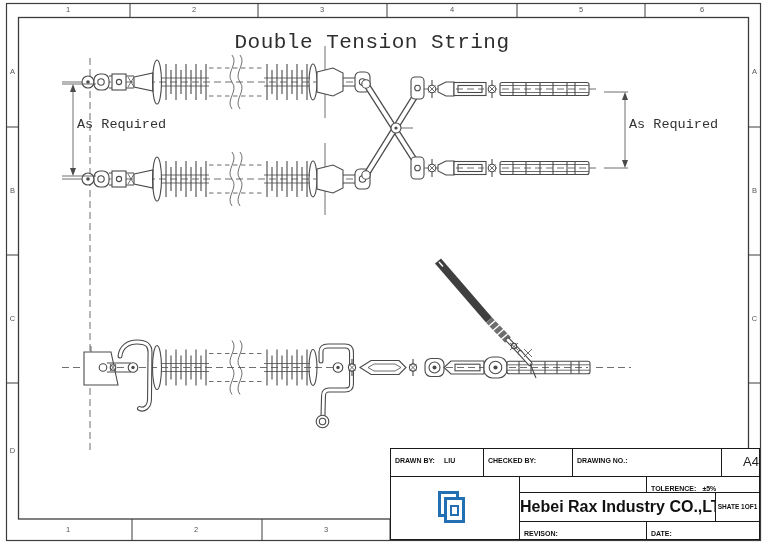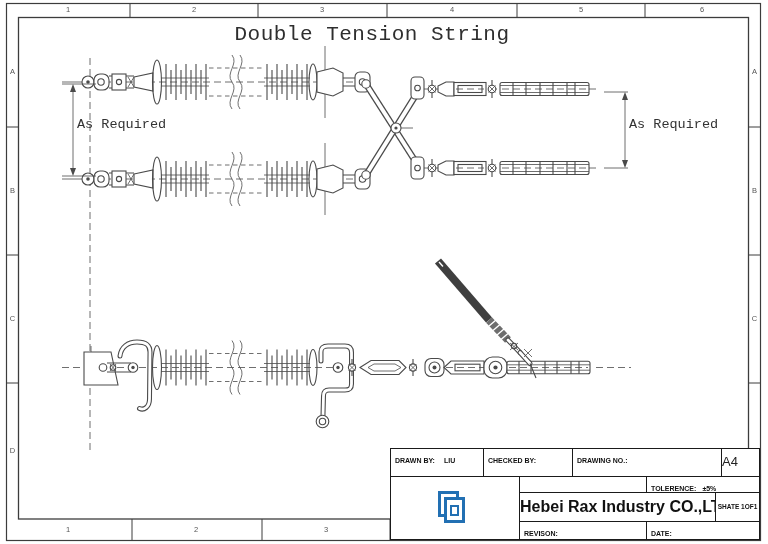--- a/index.html
+++ b/index.html
@@ -14,21 +14,21 @@
     position:absolute;z-index:2;font-size:7.5px;color:#555;
     text-align:center;line-height:12px;height:12px;
   }
   .zt{top:4px;width:30px;}
   .zb{top:524px;width:30px;}
   .zl{left:7px;width:11px;}
   .zr{left:749px;width:11px;}
 
   
   .sheet-title{
-    position:absolute;top:23px;left:0;width:744px;z-index:2;
+    position:absolute;top:31px;left:0;width:744px;z-index:2;
     text-align:center;font-family:"Liberation Mono",monospace;
     font-size:21px;color:#2e2e2e;letter-spacing:0.5px;white-space:nowrap;
   }
   .dim-label{
     position:absolute;top:117px;z-index:2;white-space:nowrap;
     font-family:"Liberation Mono",monospace;font-size:13.5px;color:#333;
   }
   #dim-left{left:77px;}
   #dim-right{left:629px;}
 
@@ -54,21 +54,21 @@
   .tb{
     position:absolute;left:390px;top:448px;width:370px;height:92px;
     background:#fff;border:1.5px solid #1a1a1a;box-sizing:border-box;
     z-index:3;color:#111;
   }
   .tb .cell{box-sizing:border-box;overflow:hidden;}
   .tb-r1{display:flex;height:27px;border-bottom:1px solid #1a1a1a;}
   .c-drawn{width:93px;border-right:1px solid #1a1a1a;}
   .c-checked{width:89px;border-right:1px solid #1a1a1a;}
   .c-dno{flex:1;border-right:1px solid #1a1a1a;}
-  .c-a4{width:37px;text-align:left;font-size:13px;line-height:26px;color:#222;}
+  .c-a4{width:37px;text-align:right;font-size:13px;line-height:26px;color:#222;}
   .tb-low{display:flex;height:62px;}
   .c-logo{
     width:129px;border-right:1px solid #1a1a1a;box-sizing:border-box;
     display:flex;align-items:center;justify-content:center;
   }
   .tb-right{flex:1;display:flex;flex-direction:column;}
   .row-tol{display:flex;height:15px;border-bottom:1px solid #1a1a1a;}
   .c-tolempty{width:127px;border-right:1px solid #1a1a1a;}
   .c-tol{flex:1;}
   .row-co{display:flex;height:29px;border-bottom:1px solid #1a1a1a;}

